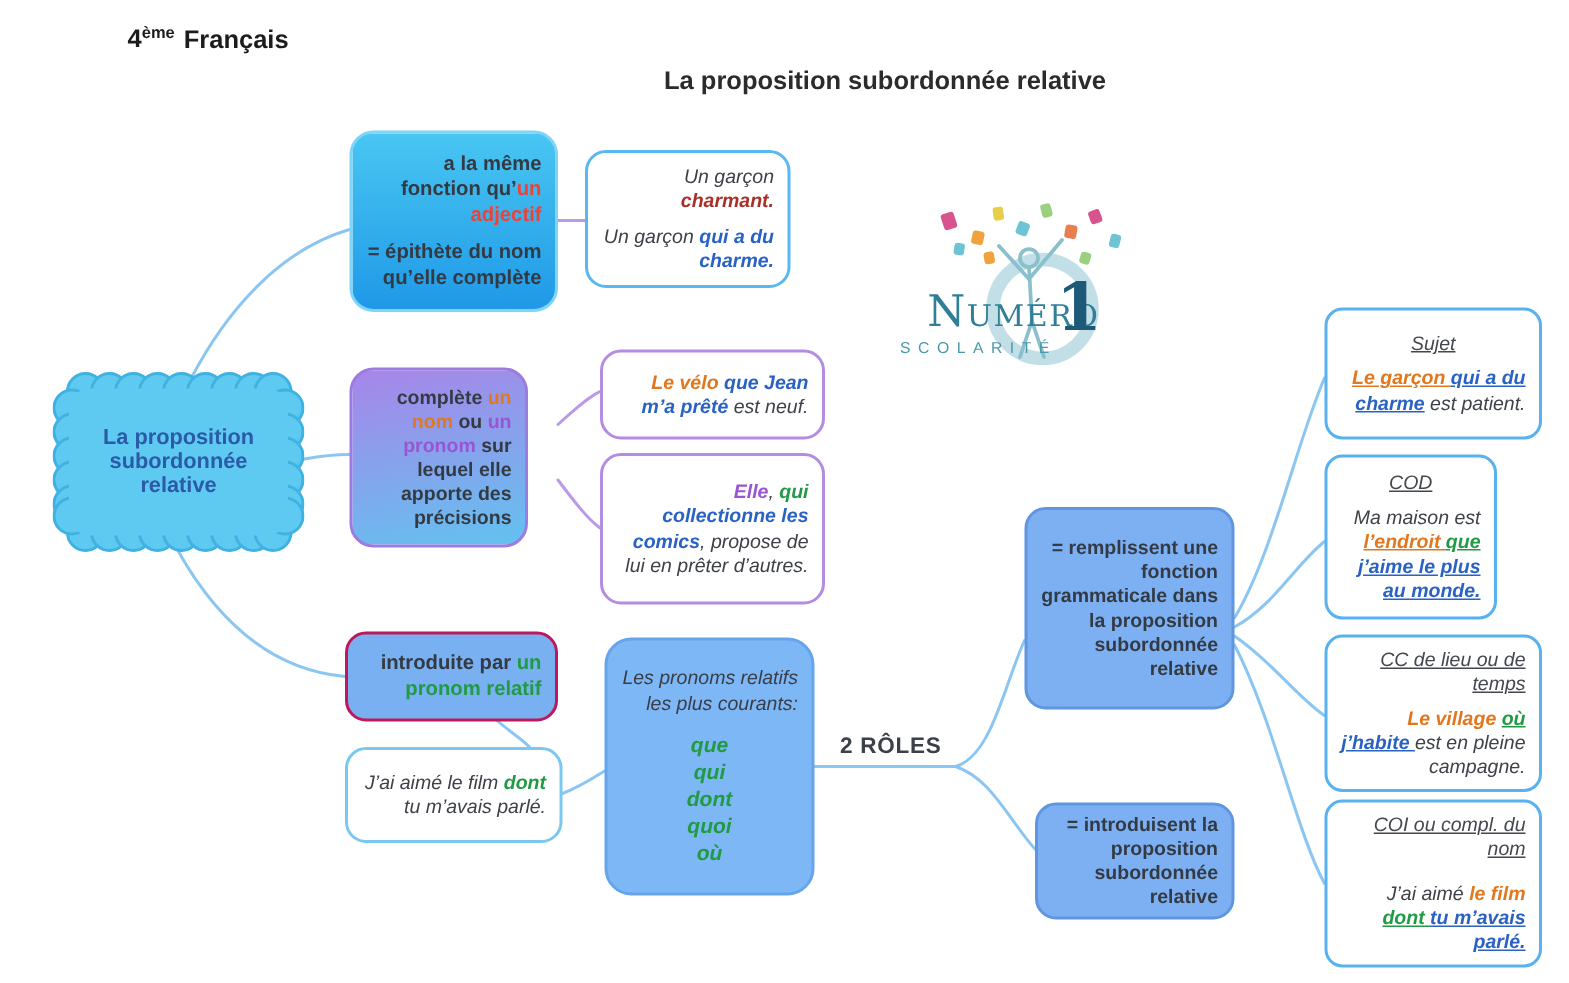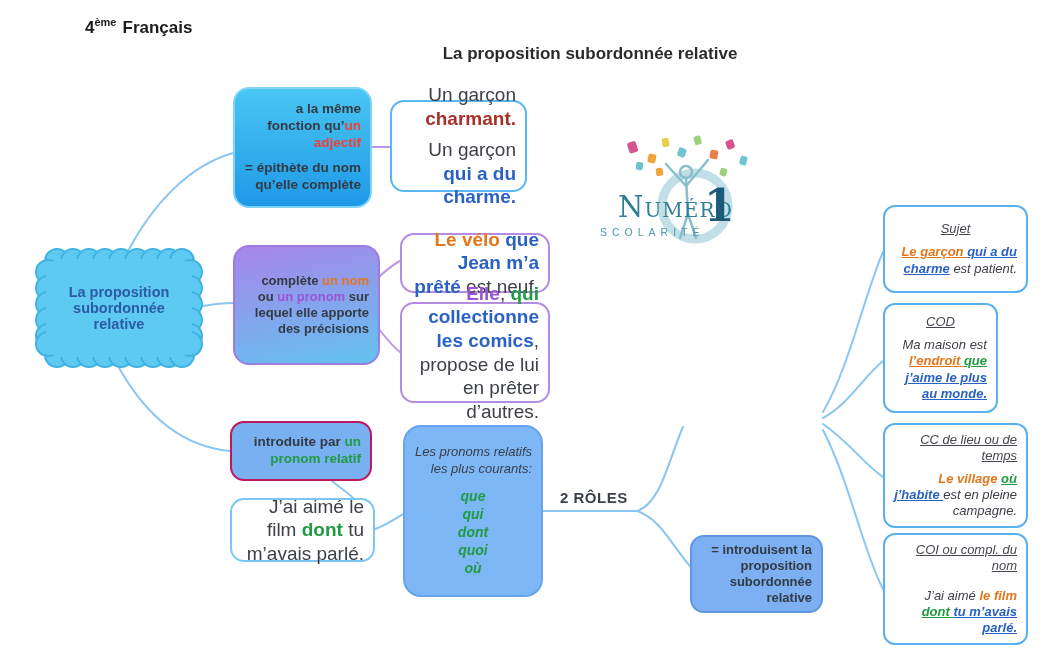--- a/index.html
+++ b/index.html
@@ -10,32 +10,32 @@
   .hdr sup{font-size:11px;}
   .hdr .subj{margin-left:6px;}
   .title{position:absolute;left:340px;top:44px;width:500px;text-align:center;font-size:17px;font-weight:bold;color:#2b2b2b;z-index:3;}
 
   .box{position:absolute;box-sizing:border-box;display:flex;flex-direction:column;justify-content:center;
        align-items:center;text-align:right;border-radius:16px;padding:0 9px;z-index:2;line-height:1.24;}
 
   
   .node-adjective{left:233px;top:87px;width:139px;height:121px;background:linear-gradient(180deg,#49c6f2 0%,#1f99e7 100%);
       border:2px solid #7fd4f8;font-weight:bold;font-size:13.5px;color:#333a43;}
-  .node-complete{left:233px;top:245px;width:147px;height:120px;background:linear-gradient(168deg,#a885e9 0%,#62c2f0 100%);
+  .node-complete{left:233px;top:245px;width:119px;height:120px;background:linear-gradient(168deg,#a885e9 0%,#62c2f0 100%);
       border:2px solid #9d7ce2;font-weight:bold;font-size:13px;color:#333a43;}
   .node-introduite{left:230px;top:421px;width:142px;height:60px;background:#79b0f2;border:2px solid #be185d;
       font-weight:bold;font-size:13.5px;color:#333a43;border-radius:14px;}
   .node-pronouns{left:403px;top:425px;width:140px;height:172px;background:#7db7f5;border:2px solid #66a5ec;
       border-radius:18px;font-size:13px;color:#3a3d48;}
   .node-role{background:#7cb0f2;border:2px solid #6096e0;border-radius:14px;font-weight:bold;font-size:13px;color:#333a43;}
   .node-function{left:683px;top:338px;width:140px;height:135px;}
   .node-introduce{left:690px;top:535px;width:133px;height:78px;}
 
   
-  .ex{background:#ffffff;font-size:19px;color:#3f4149;border-radius:14px;}
+  .ex{background:#ffffff;font-style:italic;font-size:13px;color:#3f4149;border-radius:14px;}
   .ex-garcon{left:390px;top:100px;width:137px;height:92px;border:2px solid #57b8f2;}
   .ex-velo{left:400px;top:233px;width:150px;height:60px;border:2px solid #b48ce2;}
   .ex-elle{left:400px;top:302px;width:150px;height:101px;border:2px solid #b48ce2;}
   .ex-film{left:230px;top:498px;width:145px;height:64px;border:2px solid #7ac8f2;}
   .ex p{margin:4px 0;}
 
   
   .fn{background:#ffffff;border:2px solid #58b2ef;border-radius:12px;font-style:italic;font-size:13px;color:#3f4149;}
   .fn-sujet{left:883px;top:205px;width:145px;height:88px;}
   .fn-cod{left:883px;top:303px;width:115px;height:110px;}
@@ -192,20 +192,21 @@
     <div class="pron-intro">Les pronoms relatifs les plus courants:</div>
     <div class="pron-item">que</div>
     <div class="pron-item">qui</div>
     <div class="pron-item">dont</div>
     <div class="pron-item">quoi</div>
     <div class="pron-item">où</div>
   </div>
 
   <div class="roles-label">2 RÔLES</div>
 
+  <div class="box node-role node-function">= remplissent une fonction grammaticale dans la proposition subordonnée relative</div>
   <div class="box node-role node-introduce">= introduisent la proposition subordonnée relative</div>
 
   <div class="box fn fn-sujet">
     <div class="hd">Sujet</div>
     <div>
       <span class="o u">Le garçon </span><span class="b u">qui a du charme</span><span> est patient.</span>
     </div>
   </div>
 
   <div class="box fn fn-cod">

